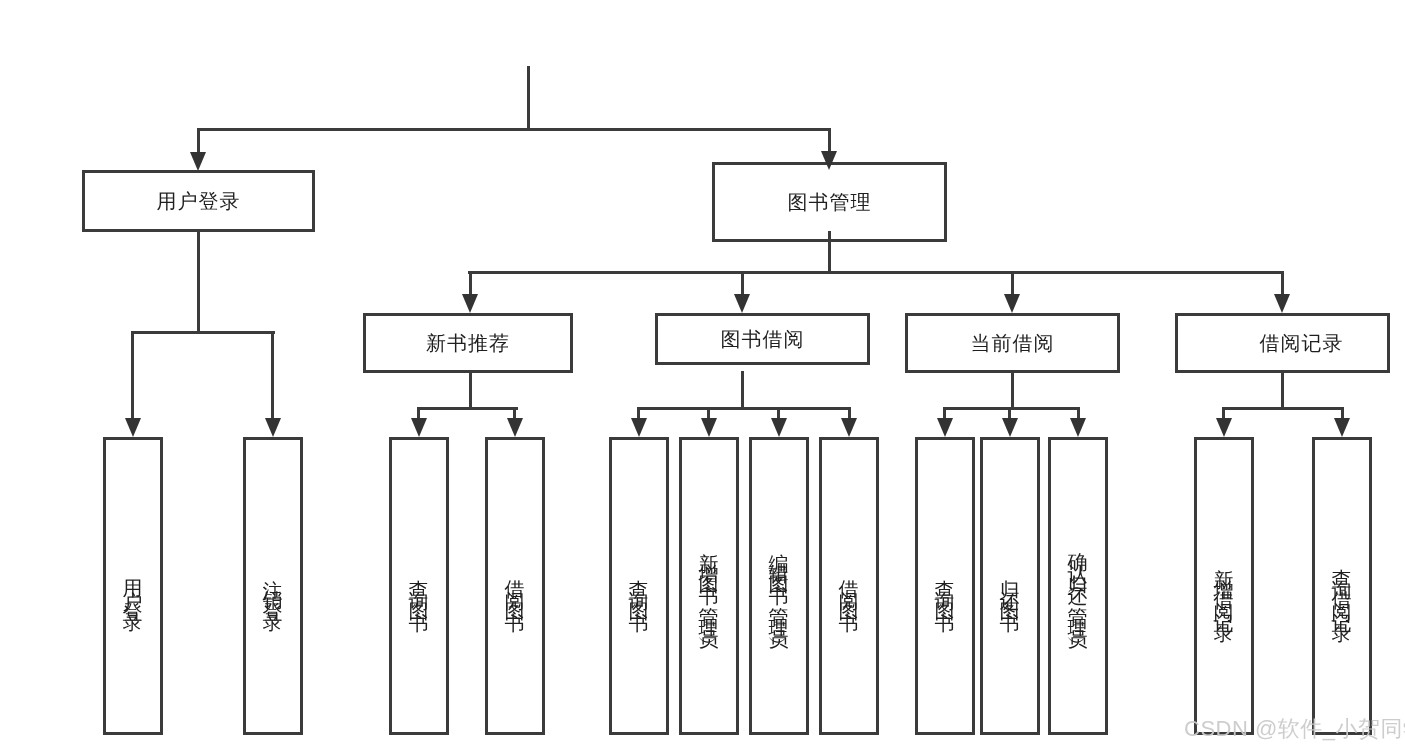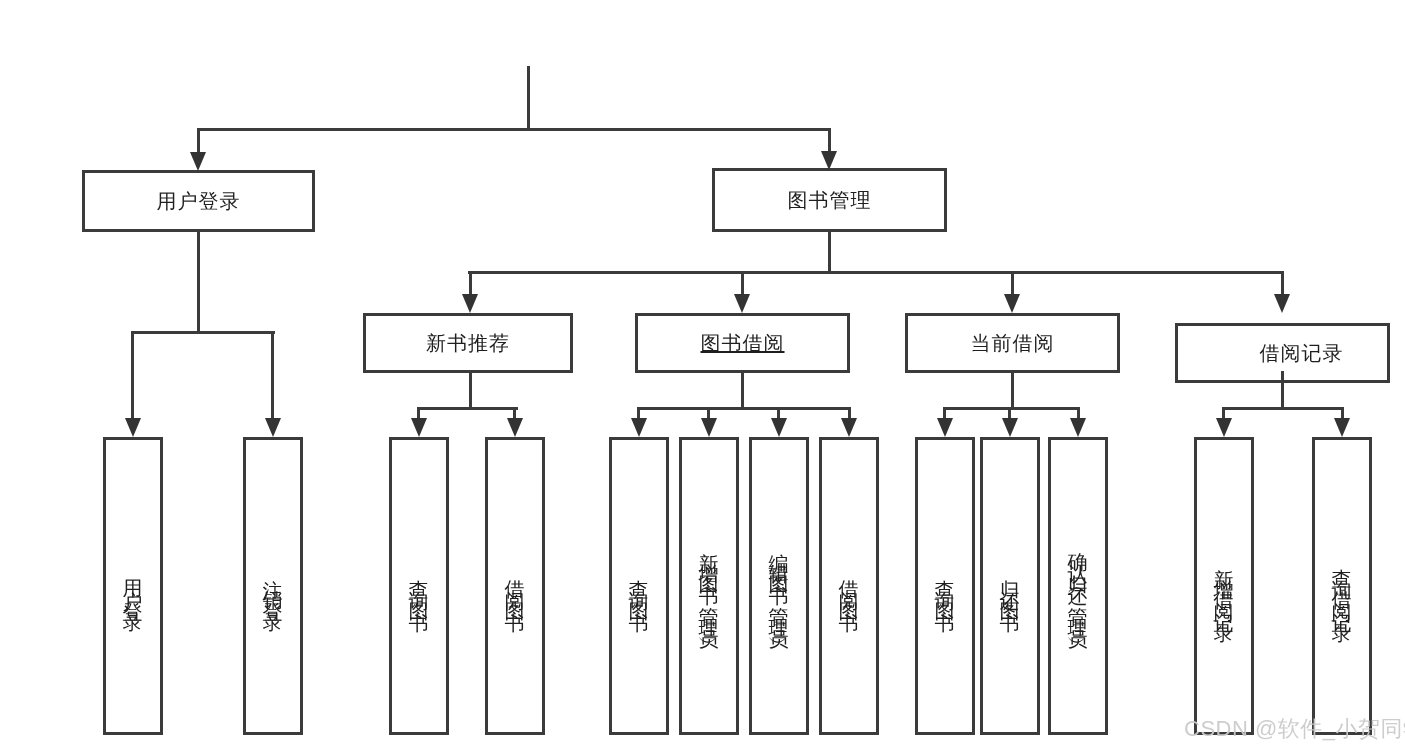--- a/index.html
+++ b/index.html
@@ -59,34 +59,34 @@
 </style>
 </head>
 <body>
 
 <div class="canvas">
 
 
   <div class="box" style="left:82px; top:170px; width:233px; height:62px;">
     <span class="hlabel">用户登录</span>
   </div>
-  <div class="box" style="left:712px; top:168px; width:235px; height:64px;">
+  <div class="box" style="left:712px; top:162px; width:235px; height:80px;">
     <span class="hlabel">图书管理</span>
   </div>
 
   <div class="box" style="left:363px; top:313px; width:210px; height:60px;">
     <span class="hlabel">新书推荐</span>
   </div>
-  <div class="box" style="left:635px; top:313px; width:215px; height:60px;text-decoration:underline;">
+  <div class="box" style="left:655px; top:313px; width:215px; height:52px;">
     <span class="hlabel">图书借阅</span>
   </div>
   <div class="box" style="left:905px; top:313px; width:215px; height:60px;text-align:right;">
     <span class="hlabel">当前借阅</span>
   </div>
-  <div class="box" style="left:1175px; top:323px; width:215px; height:60px;padding-left:38px;">
+  <div class="box" style="left:1175px; top:313px; width:215px; height:60px;padding-left:38px;">
     <span class="hlabel">借阅记录</span>
   </div>
 
   <div class="box vbox" style="left:103px; top:437px; width:60px; height:298px;">
     <span class="vlabel">用户登录</span>
   </div>
   <div class="box vbox" style="left:243px; top:437px; width:60px; height:298px;">
     <span class="vlabel">注销登录</span>
   </div>
 

